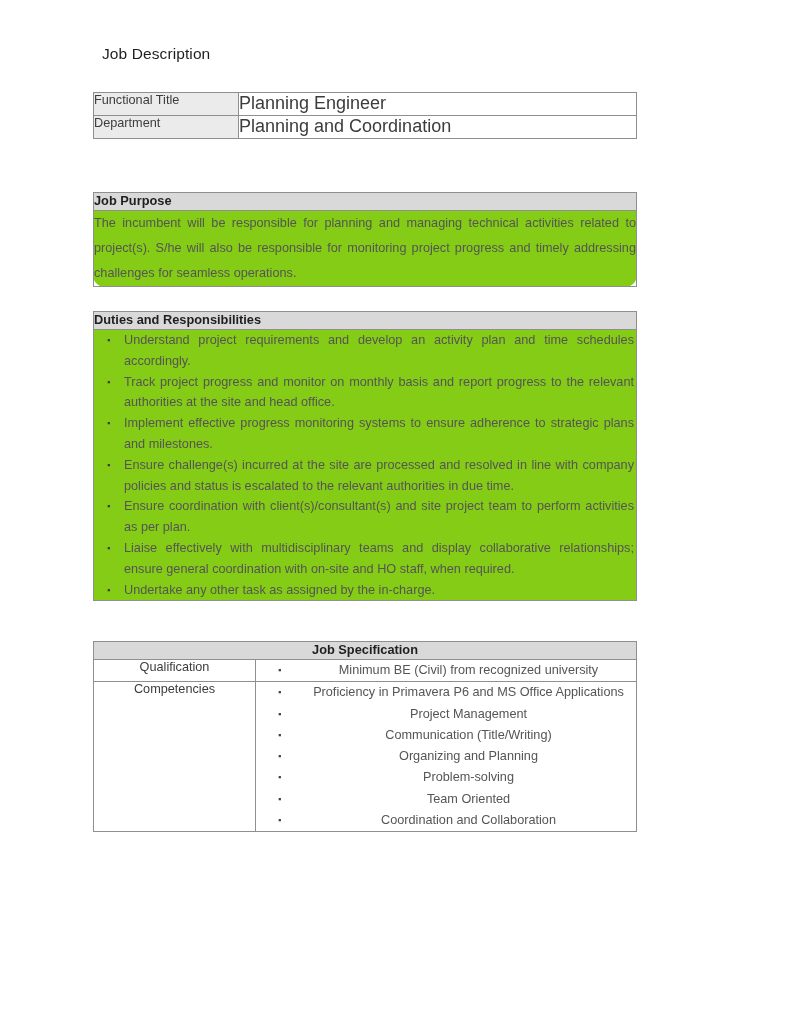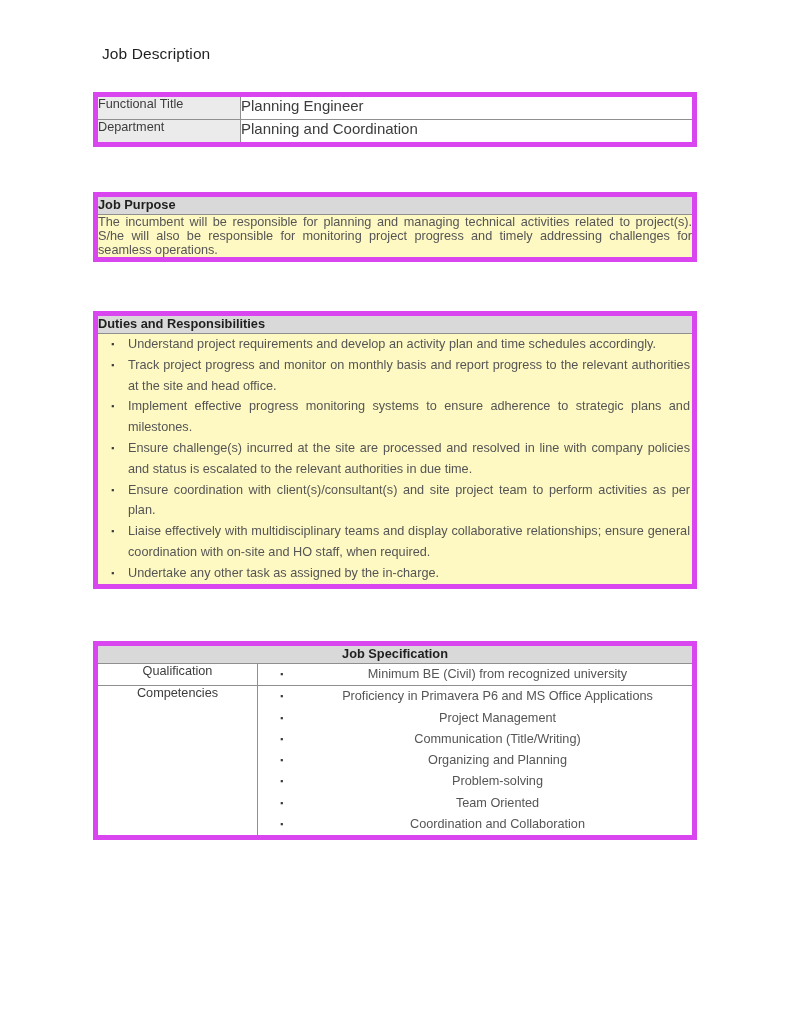--- a/index.html
+++ b/index.html
@@ -29,64 +29,64 @@
     top: 45px;
     font-size: 15.5px;
     color: #1f1f1f;
     letter-spacing: 0.1px;
   }
 
   
   .tbl {
     position: absolute;
     left: 93px;
-    width: 604px;
+    width: 544px;
     border-collapse: collapse;
     table-layout: fixed;
-    border: 5px solid #d946ef;
-    background: #fef9c3;
+    border: 1px solid #d946ef;
+    background: #84cc16;
   }
   .tbl td {
     border: 1px solid #8f8f8f;
     vertical-align: top;
     padding: 0;
   }
 
   
   #info-table { top: 92px; }
   #info-table td { height: 22px; }
   .cell-label-shaded {
     background: #ebebeb;
     font-size: 12.7px;
     color: #3c3c3c;
     padding: 3px 0 3px 8px;
   }
   .cell-value {
     background: #ffffff;
-    font-size: 15px;
+    font-size: 18px;
     color: #3c3c3c;
     padding: 3px 0 3px 7px;
   }
 
   
   .section-head {
     background: #d9d9d9;
     font-size: 12.8px;
     font-weight: bold;
     color: #1f1f1f;
     padding: 3px 0 3px 8px;
     height: 17px;
   }
 
   
   #purpose-table { top: 192px; border-radius: 12px; }
   .purpose-body {
     padding: 7px 10px 9px 9px;
     font-size: 12.7px;
-    line-height: 14px;
+    line-height: 25px;
     text-align: justify;
     color: #555555;
   }
 
   
   #duties-table { top: 311px; }
   .duties-body {
     padding: 4px 8px 5px 0;
   }
   ul.bullets {

